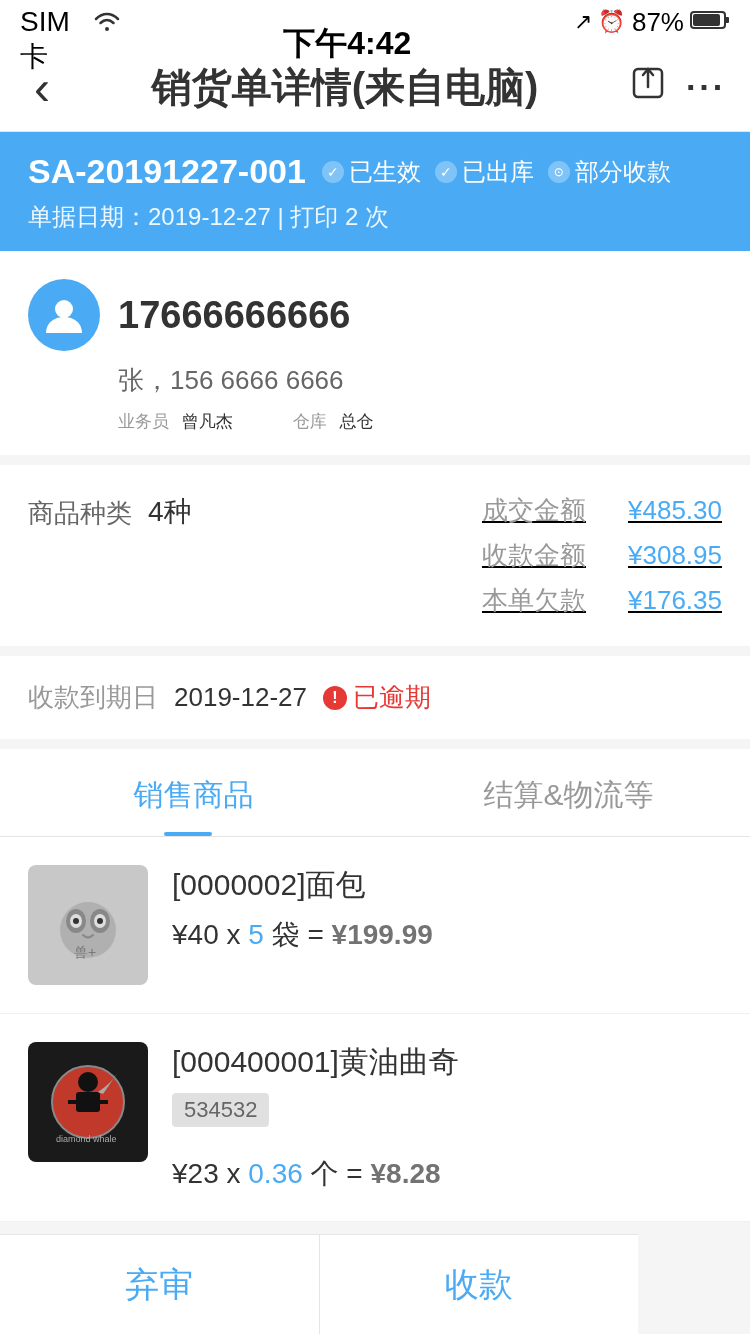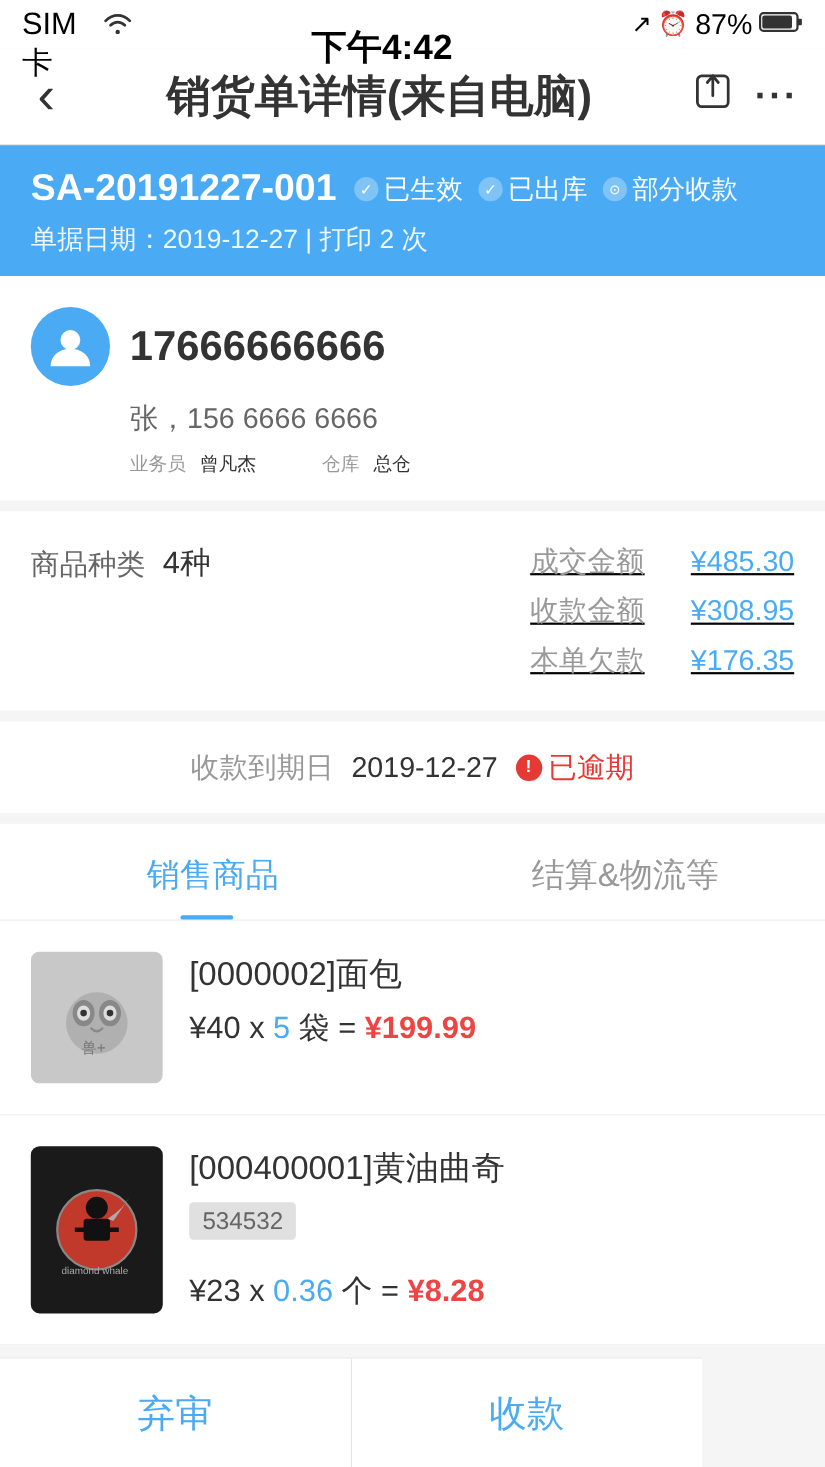--- a/index.html
+++ b/index.html
@@ -224,21 +224,20 @@
     
     .due-section {
       background: #fff;
       padding: 24px 28px;
       border-bottom: 10px solid #f5f5f5;
       display: flex;
       align-items: center;
       gap: 16px;
       font-size: 26px;
       color: #666;
-      justify-content: center;
     }
     .due-label { color: #999; }
     .due-date { color: #333; }
     .overdue-badge {
       display: flex;
       align-items: center;
       gap: 6px;
       color: #e53935;
       font-size: 26px;
     }
@@ -327,21 +326,21 @@
       margin-bottom: 14px;
     }
     .product-price {
       font-size: 28px;
       color: #333;
     }
     .price-qty {
       color: #4AABF4;
     }
     .price-total {
-      color: #ef4444;
+      color: #737373;
       font-weight: 600;
     }
 
     
     .bottom-bar {
       position: fixed;
       bottom: 0;
       left: 0;
       width: 638px;
       height: 100px;
@@ -373,21 +372,21 @@
       height: 100%;
       background: #c8c8c8;
       display: flex;
       align-items: center;
       justify-content: center;
     }
 
     
     .product-thumb-logo {
       width: 120px;
-      height: 152px;
+      height: 120px;
       border-radius: 8px;
       overflow: hidden;
       flex-shrink: 0;
       background: #1a1a1a;
       display: flex;
       align-items: center;
       justify-content: center;
     }
   </style>
 </head>

